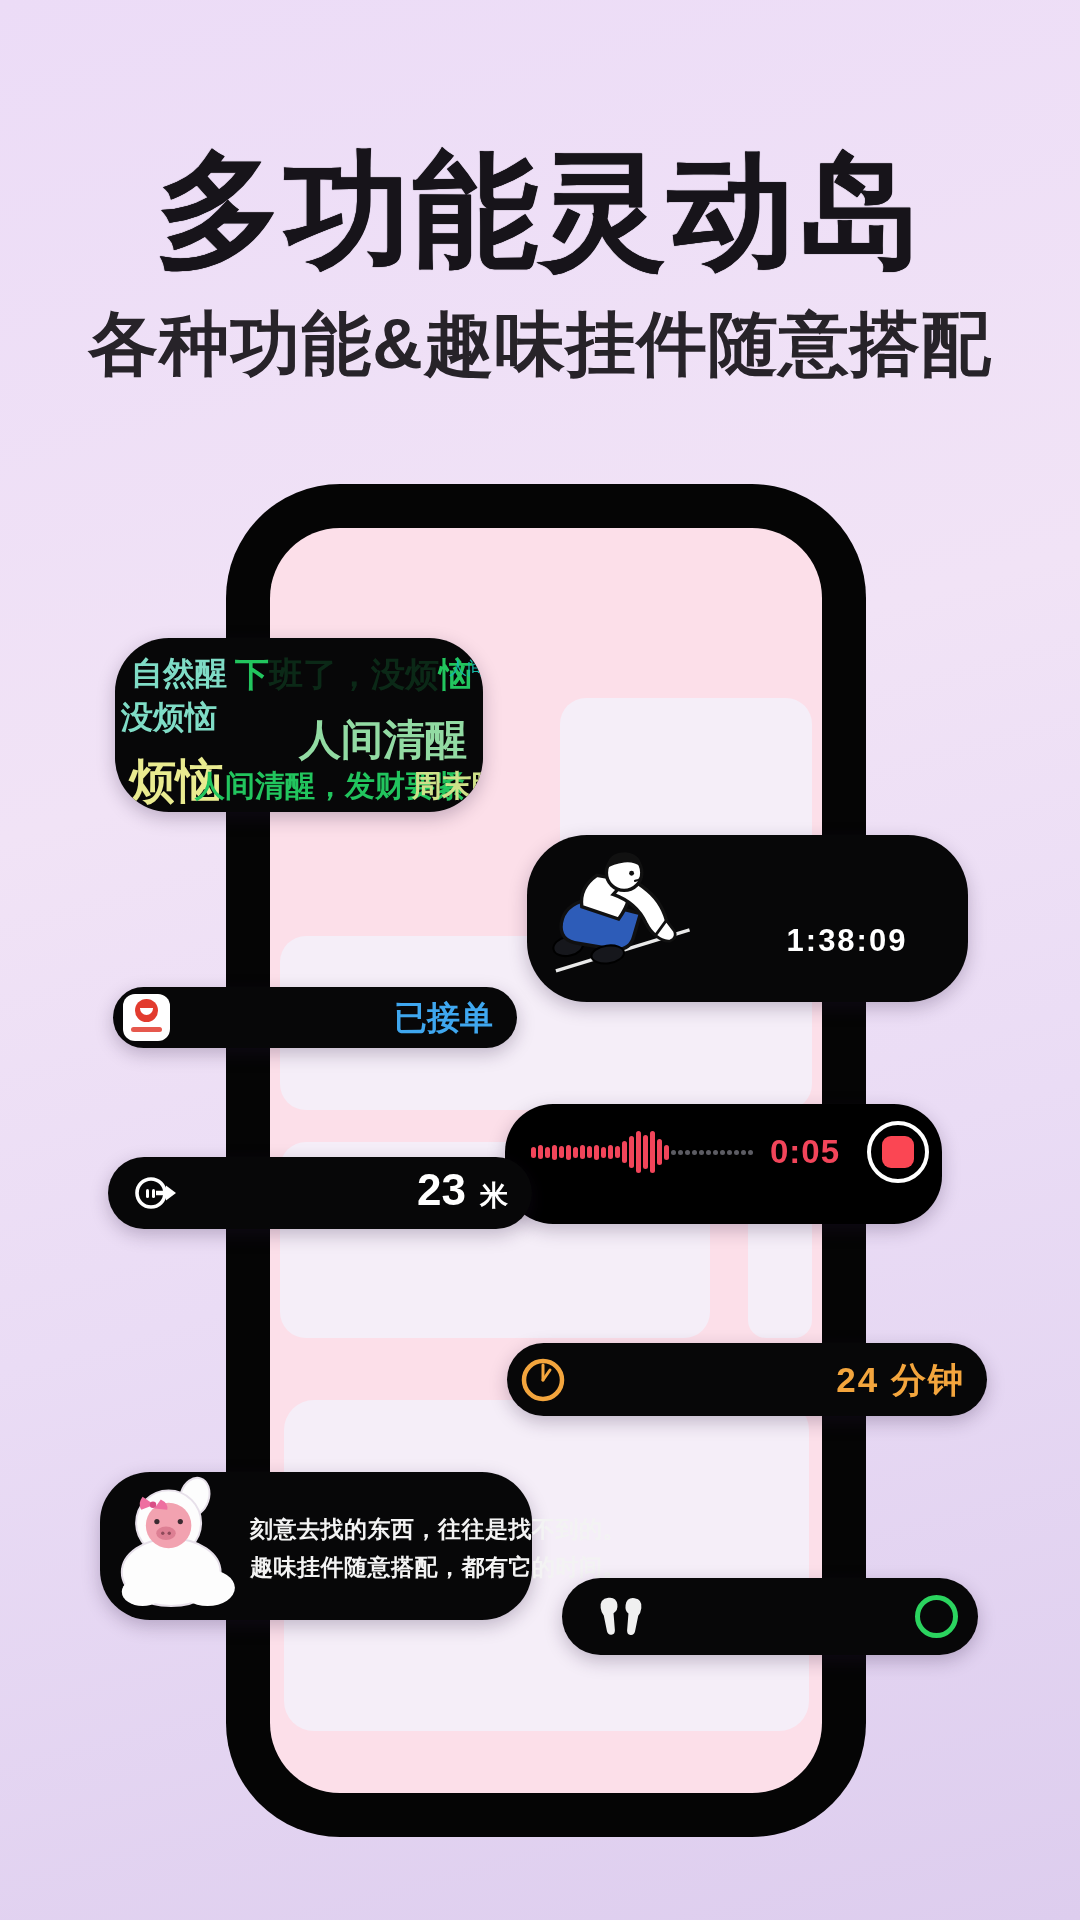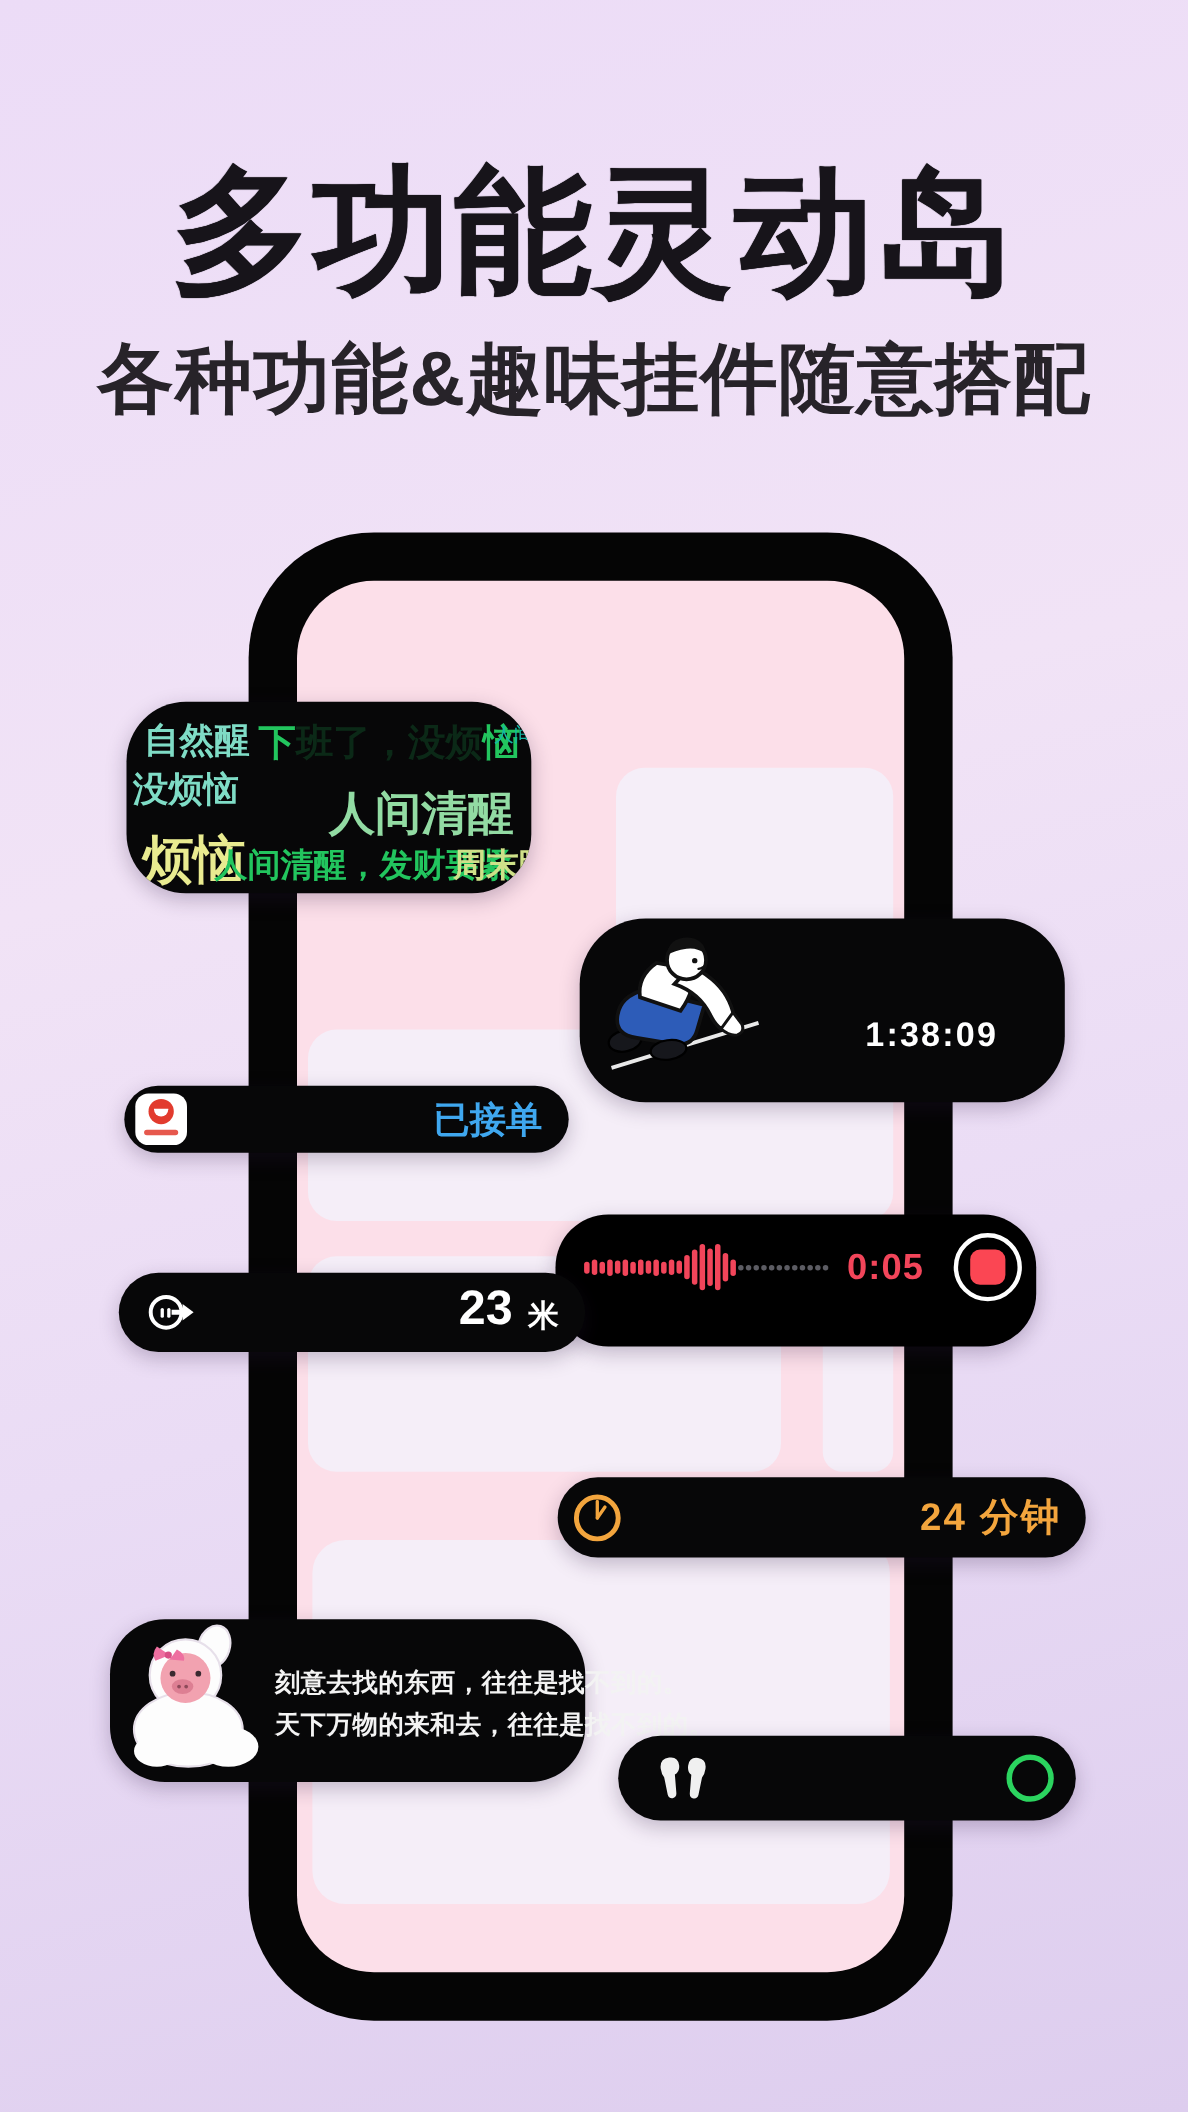--- a/index.html
+++ b/index.html
@@ -217,21 +217,21 @@
     <ellipse cx="40" cy="50" rx="7.5" ry="5.2" fill="#dd7f93"></ellipse>
     <circle cx="37.5" cy="50" r="1.3" fill="#8e4a5a"></circle>
     <circle cx="42.5" cy="50" r="1.3" fill="#8e4a5a"></circle>
     <circle cx="33" cy="41" r="2" fill="#3a2a30"></circle>
     <circle cx="51" cy="41" r="2" fill="#3a2a30"></circle>
     <path d="M22,22 l9,6 l-10,4 q-3,-5 1,-10 z" fill="#ee6fa0"></path>
     <path d="M36,24 l-5,7 l10,1 q1,-5 -5,-8 z" fill="#ee6fa0"></path>
     <circle cx="30" cy="28" r="2.5" fill="#d94f86"></circle>
   </svg>
   <div class="abs quote-line1">刻意去找的东西，往往是找不到的。</div>
-  <div class="abs quote-line2">天下万物的来和去，往往是找不到的。</div>
+  <div class="abs quote-line2">趣味挂件随意搭配，都有它的时间。</div>
 </div>
 
 <div class="abs pill w-earbuds">
   <svg class="abs" style="left:32px;top:15px;" width="50" height="48" viewBox="0 0 50 48">
     <path d="M8,14 q0,-9 9,-9 q8,0 8,8 q0,6 -5,8 l-1,17 q-.5,4 -4,4 q-3.5,0 -4,-4 l-1,-16 q-2,-3 -2,-8 z" fill="#f0f0f0" transform="rotate(-8 14 24)"></path>
     <path d="M30,13 q0,-8 8,-8 q8,0 8,9 q0,5 -2,8 l-1,16 q-.5,4 -4,4 q-3.5,0 -4,-4 l-1,-17 q-4,-2 -4,-8 z" fill="#f0f0f0" transform="rotate(8 38 24)"></path>
   </svg>
   <div class="abs green-ring"></div>
 </div>
 

